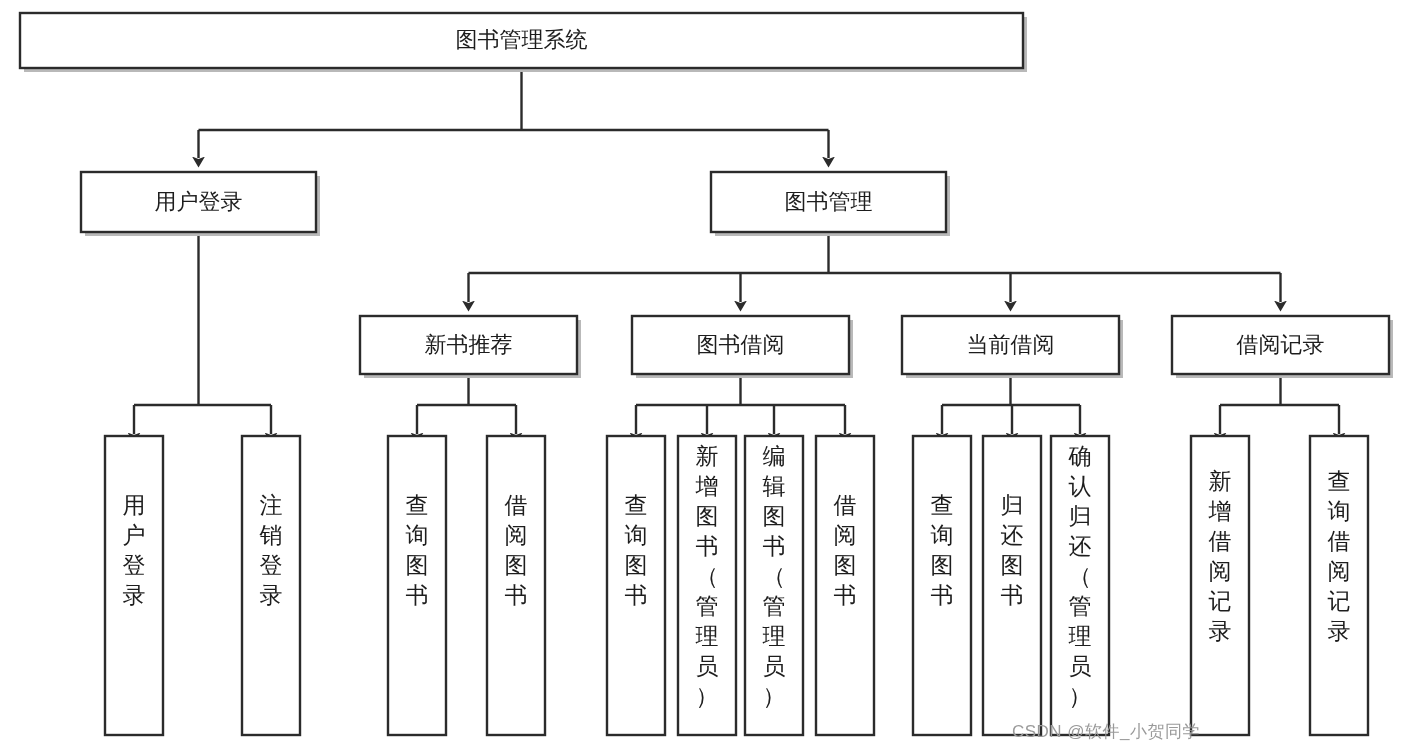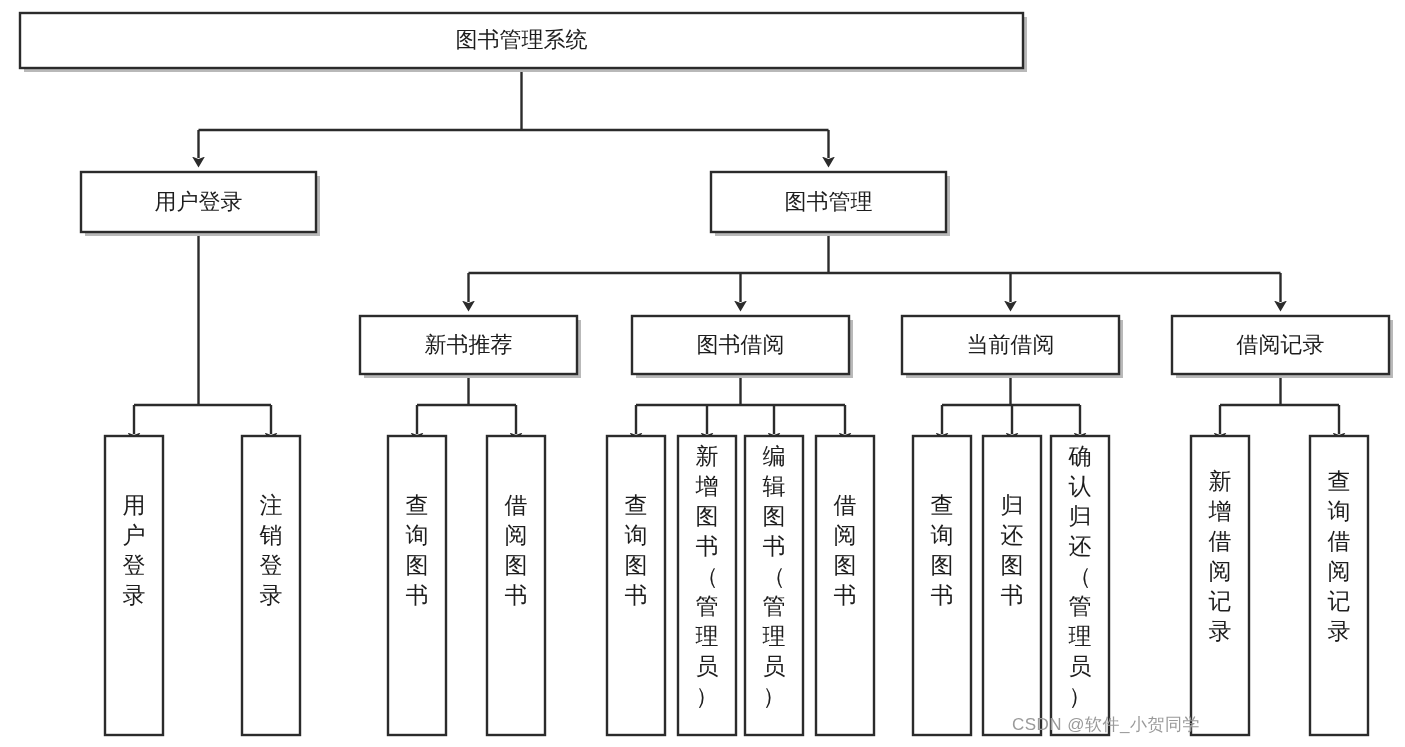--- a/index.html
+++ b/index.html
@@ -51,21 +51,21 @@
   }
   .node-label-v {
     font-family: "Liberation Sans", "DejaVu Sans", sans-serif;
     font-size: 23px;
     fill: #1d1d1d;
     text-anchor: middle;
   }
   .watermark {
     position: absolute;
     right: 10px;
-    bottom: 11px;
+    bottom: 4px;
     font-family: "Liberation Sans", "DejaVu Sans", sans-serif;
     font-size: 17px;
     color: #9a9a9a;
     letter-spacing: 0.5px;
     white-space: nowrap;
     pointer-events: none;
   }
 </style>
 </head>
 <body>

